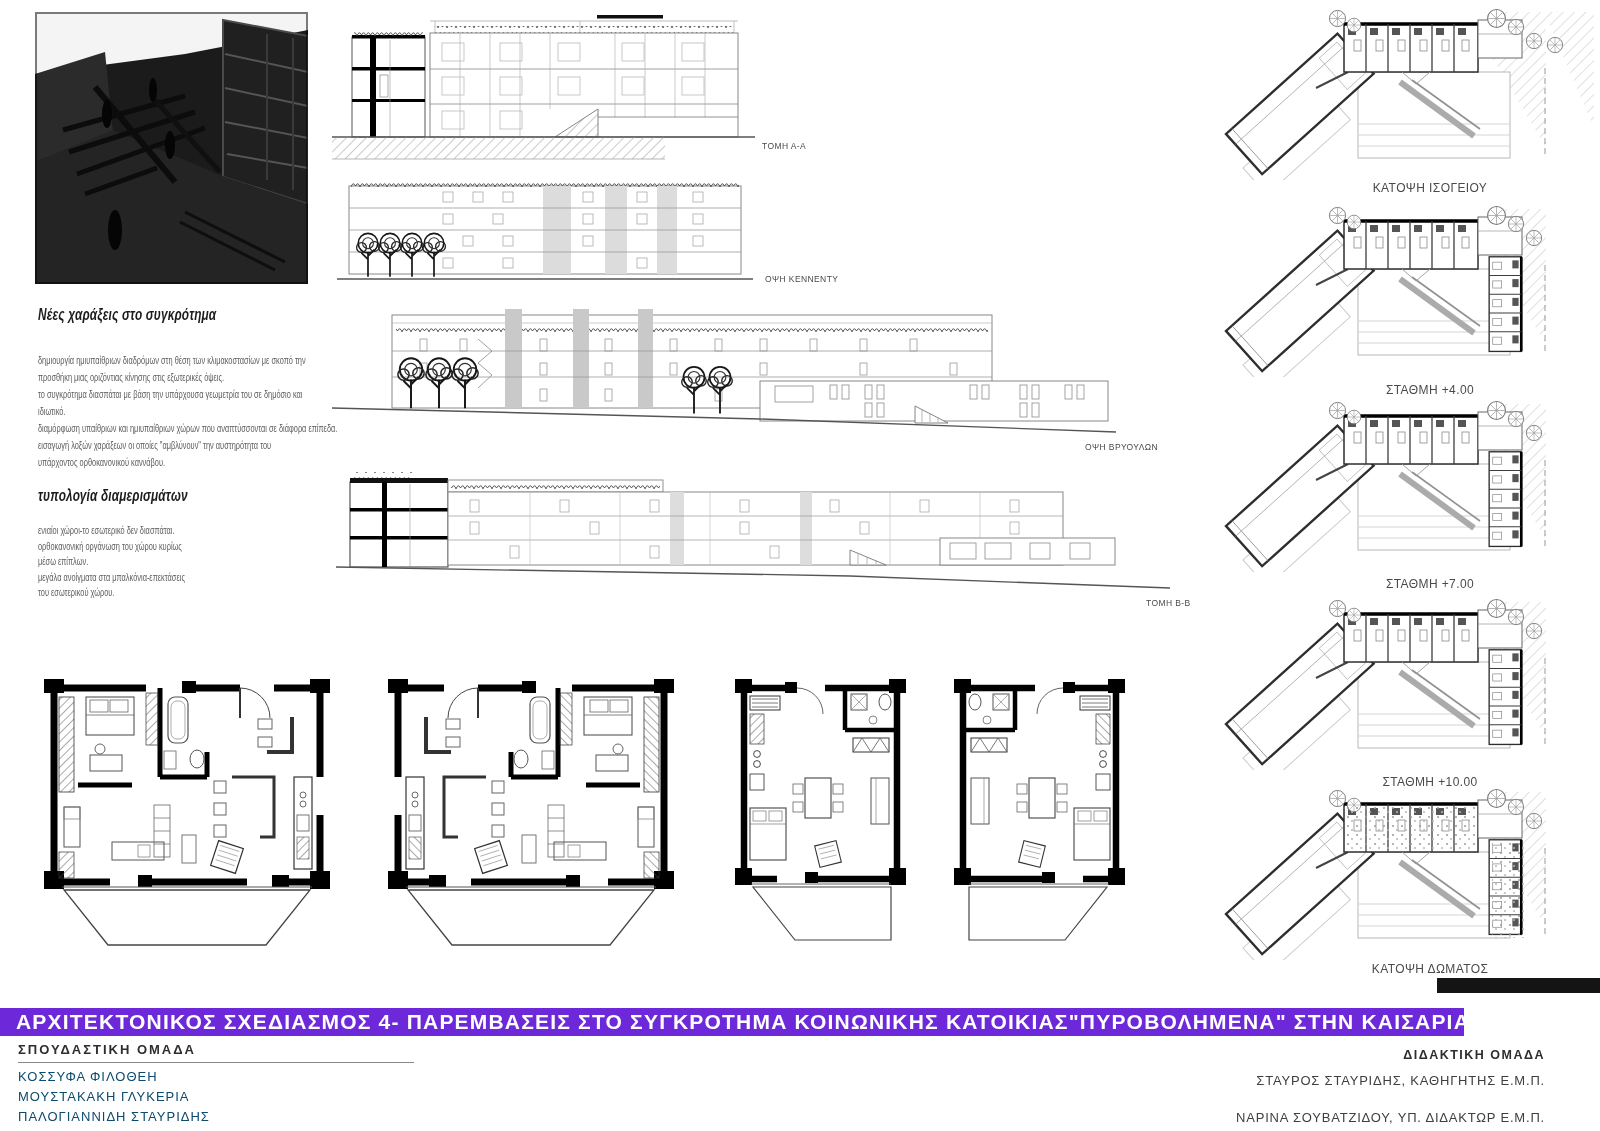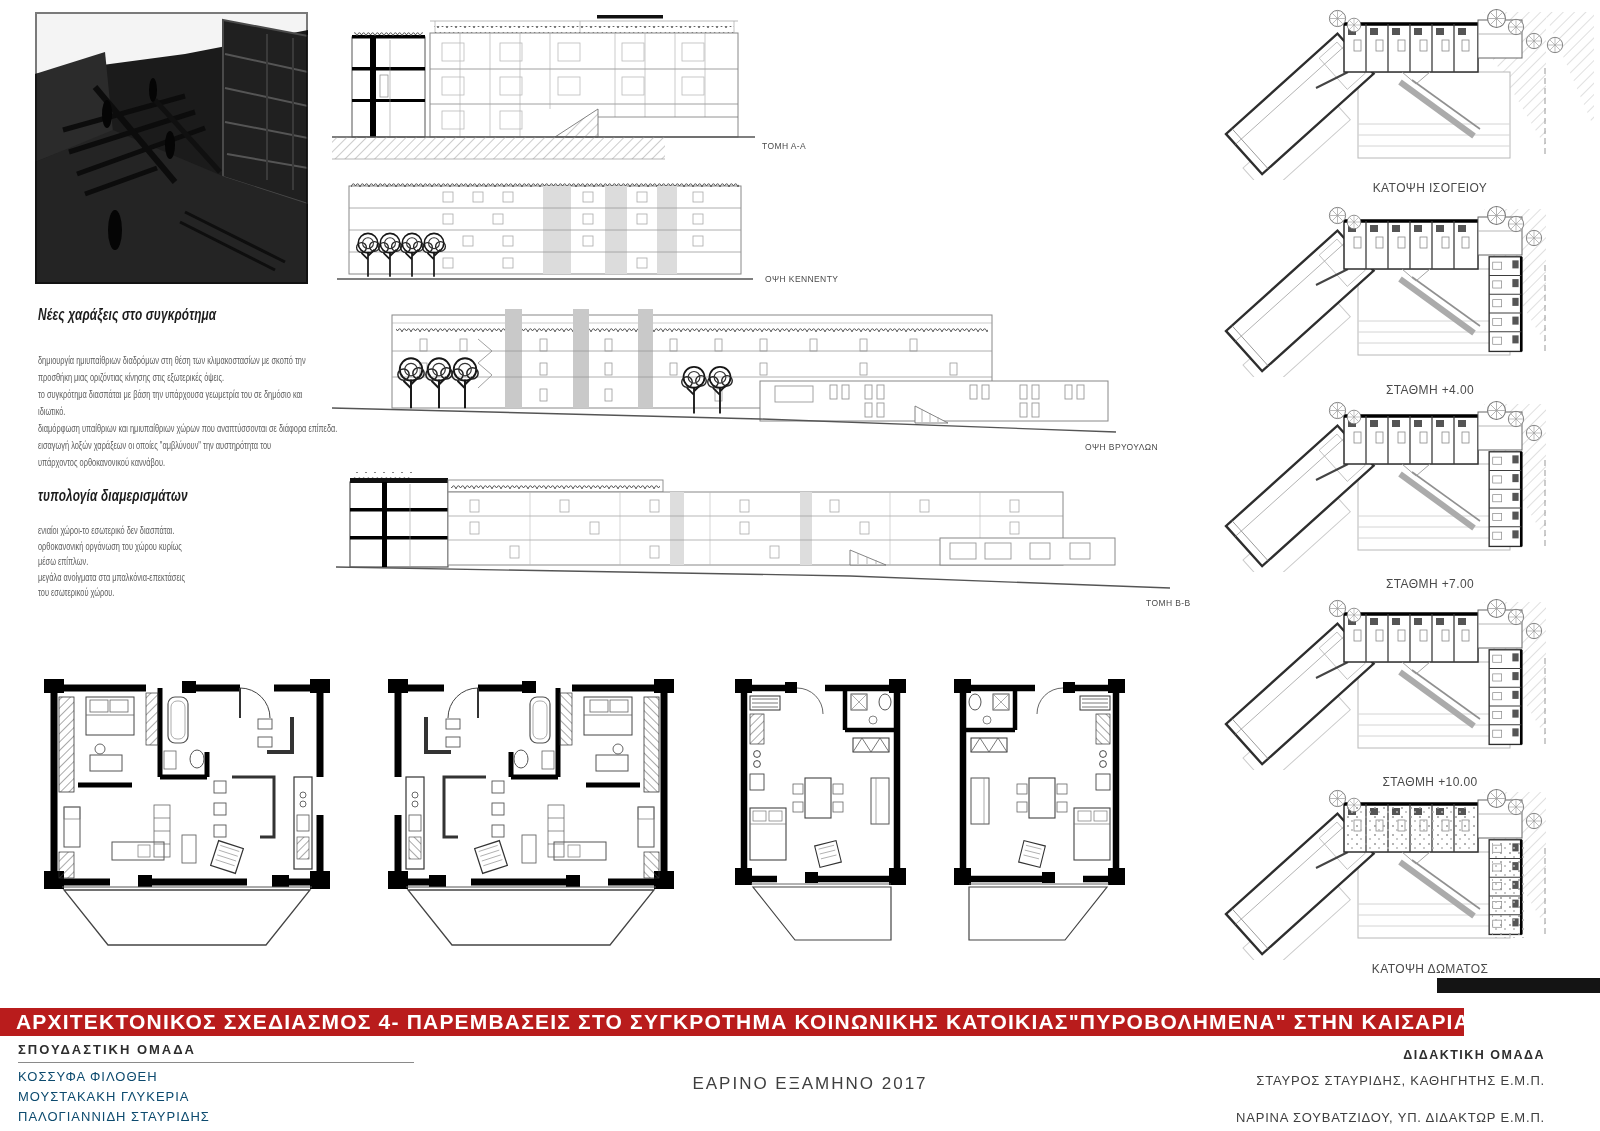--- a/index.html
+++ b/index.html
@@ -14,21 +14,21 @@
   
   .notes { position:absolute; left:38px; top:306px; width:440px; transform:scaleX(.74); transform-origin:0 0; }
   .notes .nh { font-size:16px; font-weight:bold; font-style:italic; color:#1c1c1c; letter-spacing:.2px; }
   .notes .p1 { margin-top:28px; }
   .notes .p1 .pline { font-size:10px; line-height:17px; color:#5d5d5d; white-space:nowrap; }
   .notes .nh2 { margin-top:16px; }
   .notes .p2 { margin-top:18px; }
   .notes .p2 .pline { font-size:10px; line-height:15.5px; color:#5d5d5d; white-space:nowrap; }
   
   .strip-right { position:absolute; left:1437px; top:978px; width:163px; height:15px; background:#141414; }
-  .titlebar { position:absolute; left:0; top:1008px; width:1464px; height:28px; background:#b91c1c;
+  .titlebar { position:absolute; left:0; top:1008px; width:1464px; height:28px; background:#6d28d9;
               display:flex; align-items:center; }
   .titlebar span { color:#ffffff; font-weight:bold; font-size:21px; letter-spacing:1.2px;
                    padding-left:16px; white-space:nowrap; }
   .f-left { position:absolute; left:18px; top:1042px; width:400px; }
   .f-left .fhead { font-size:13px; font-weight:bold; letter-spacing:2px; color:#2e2e2e;
                    border-bottom:1px solid #8a8a8a; padding-bottom:5px; width:396px; }
   .f-left .fname { font-size:13px; letter-spacing:1px; color:#0c4a6e; margin-top:8px; line-height:12px; }
   .f-center { position:absolute; left:610px; top:1070px; width:400px; text-align:center; }
   .f-center div { font-size:17px; letter-spacing:2px; color:#3f3f3f; line-height:27px; }
   .f-right { position:absolute; right:55px; top:1048px; text-align:right;margin-left:16px; }
@@ -623,21 +623,20 @@
   </div>
 
   <div class="f-left">
     <div class="fhead">ΣΠΟΥΔΑΣΤΙΚΗ ΟΜΑΔΑ</div>
     <div class="fname">ΚΟΣΣΥΦΑ ΦΙΛΟΘΕΗ</div>
     <div class="fname">ΜΟΥΣΤΑΚΑΚΗ ΓΛΥΚΕΡΙΑ</div>
     <div class="fname">ΠΑΛΟΓΙΑΝΝΙΔΗ ΣΤΑΥΡΙΔΗΣ</div>
   </div>
 
   <div class="f-center">
-    <div>ΕΑΡΙΝΟ ΕΞΑΜΗΝΟ 2017</div>
   </div>
 
   <div class="f-right">
     <div class="fhead">ΔΙΔΑΚΤΙΚΗ ΟΜΑΔΑ</div>
     <div class="fline1">ΣΤΑΥΡΟΣ ΣΤΑΥΡΙΔΗΣ, ΚΑΘΗΓΗΤΗΣ Ε.Μ.Π.</div>
     <div class="fline2">ΝΑΡΙΝΑ ΣΟΥΒΑΤΖΙΔΟΥ, ΥΠ. ΔΙΔΑΚΤΩΡ Ε.Μ.Π.</div>
   </div>
 
 </div>
 

